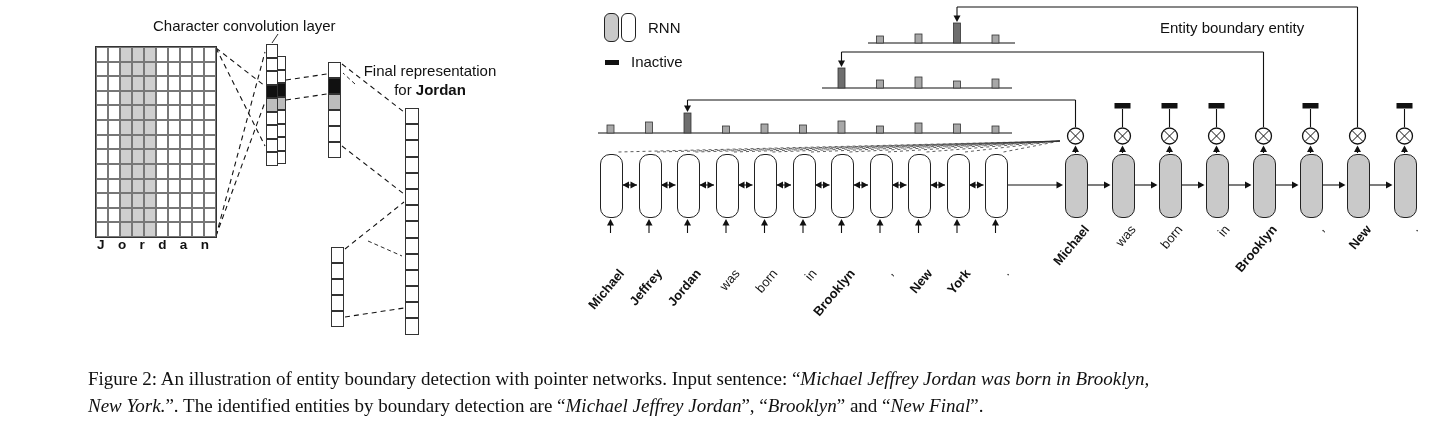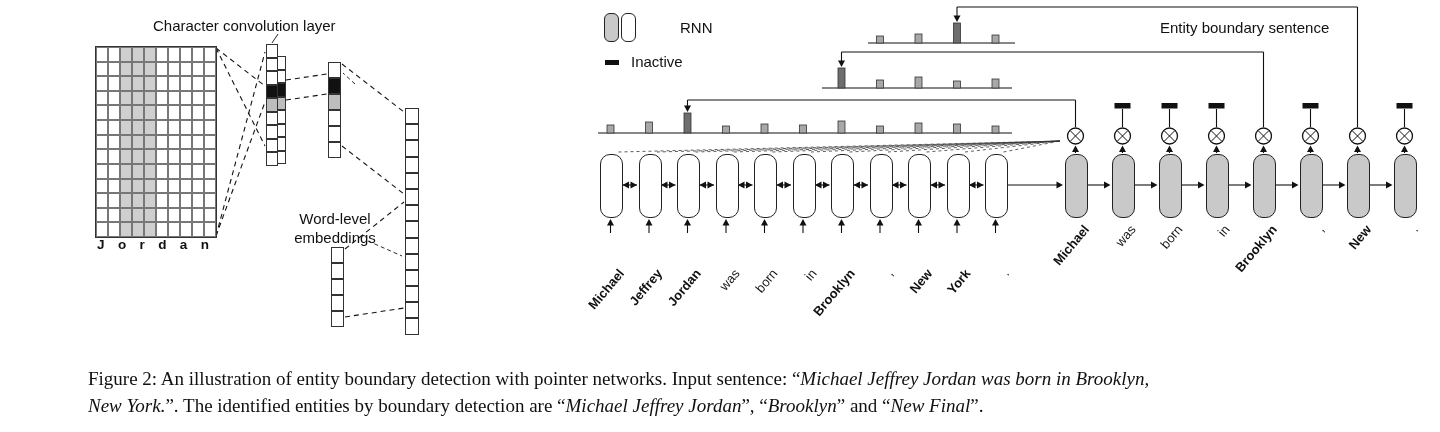--- a/index.html
+++ b/index.html
@@ -205,23 +205,23 @@
       <line x1="841.5" y1="52" x2="841.5" y2="64" stroke="#111" stroke-width="1.1"></line>
       <polygon points="841.5,67 838,60.5 845,60.5" fill="#111"></polygon>
       <line x1="1357.5" y1="127" x2="1357.5" y2="7" stroke="#111" stroke-width="1.1"></line>
       <line x1="1357.5" y1="7" x2="957" y2="7" stroke="#111" stroke-width="1.1"></line>
       <line x1="957" y1="7" x2="957" y2="19" stroke="#111" stroke-width="1.1"></line>
       <polygon points="957,22 953.5,15.5 960.5,15.5" fill="#111"></polygon>
     </svg>
 
   <div id="panel-a">
     <div class="lbl" style="left:153px;top:17px;">Character convolution layer</div>
-    <div class="lbl center" style="left:283px;top:210px;width:104px;">
-      <span>Word-level</span><br>
-      <span>embeddings</span>
+    <div class="lbl center" style="left:348px;top:62px;width:164px;">
+      <span>Final representation</span><br>
+      <span>for </span><b>Jordan</b>
     </div>
     <div id="letters">
         <span>J</span>
         <span>o</span>
         <span>r</span>
         <span>d</span>
         <span>a</span>
         <span>n</span>
       </div>
   <div style="position: absolute; left: 95px; top: 46px; width: 120px; height: 190px; display: grid; border: 1px solid rgb(51, 51, 51); grid-template-columns: repeat(10, 1fr); grid-template-rows: repeat(13, 1fr);">
@@ -406,24 +406,24 @@
         <div style="position: static; height: 14px; border: 0.7px solid rgb(51, 51, 51); flex: 0 0 auto; background: rgb(255, 255, 255);"></div>
         <div style="position: static; height: 14px; border: 0.7px solid rgb(51, 51, 51); flex: 0 0 auto; background: rgb(255, 255, 255);"></div>
         <div style="position: static; height: 14px; border: 0.7px solid rgb(51, 51, 51); flex: 0 0 auto; background: rgb(255, 255, 255);"></div>
         <div style="position: static; height: 14px; border: 0.7px solid rgb(51, 51, 51); flex: 0 0 auto; background: rgb(255, 255, 255);"></div>
       </div>
     </div>
 
   <div id="panel-b">
     <div class="legend-swatch" style="left: 604px; top: 13px; background: rgb(201, 201, 201);"></div>
     <div class="legend-swatch" style="left:621px;top:13px;"></div>
-    <div class="lbl" style="left:680px;top:19px;">RNN</div>
+    <div class="lbl" style="left:648px;top:19px;">RNN</div>
     <div class="inactive-dash"></div>
     <div class="lbl" style="left:631px;top:53px;">Inactive</div>
-    <div class="lbl" style="left:1160px;top:19px;">Entity boundary sentence</div>
+    <div class="lbl" style="left:1160px;top:19px;">Entity boundary entity</div>
   <div style="position: absolute; left: 600px; top: 154px; width: 21px; height: 62px; border: 1.3px solid rgb(34, 34, 34); border-radius: 10px; background: rgb(255, 255, 255);"></div>
       <div style="position: absolute; left: 638.5px; top: 154px; width: 21px; height: 62px; border: 1.3px solid rgb(34, 34, 34); border-radius: 10px; background: rgb(255, 255, 255);"></div>
       <div style="position: absolute; left: 677px; top: 154px; width: 21px; height: 62px; border: 1.3px solid rgb(34, 34, 34); border-radius: 10px; background: rgb(255, 255, 255);"></div>
       <div style="position: absolute; left: 715.5px; top: 154px; width: 21px; height: 62px; border: 1.3px solid rgb(34, 34, 34); border-radius: 10px; background: rgb(255, 255, 255);"></div>
       <div style="position: absolute; left: 754px; top: 154px; width: 21px; height: 62px; border: 1.3px solid rgb(34, 34, 34); border-radius: 10px; background: rgb(255, 255, 255);"></div>
       <div style="position: absolute; left: 792.5px; top: 154px; width: 21px; height: 62px; border: 1.3px solid rgb(34, 34, 34); border-radius: 10px; background: rgb(255, 255, 255);"></div>
       <div style="position: absolute; left: 831px; top: 154px; width: 21px; height: 62px; border: 1.3px solid rgb(34, 34, 34); border-radius: 10px; background: rgb(255, 255, 255);"></div>
       <div style="position: absolute; left: 869.5px; top: 154px; width: 21px; height: 62px; border: 1.3px solid rgb(34, 34, 34); border-radius: 10px; background: rgb(255, 255, 255);"></div>
       <div style="position: absolute; left: 908px; top: 154px; width: 21px; height: 62px; border: 1.3px solid rgb(34, 34, 34); border-radius: 10px; background: rgb(255, 255, 255);"></div>
       <div style="position: absolute; left: 946.5px; top: 154px; width: 21px; height: 62px; border: 1.3px solid rgb(34, 34, 34); border-radius: 10px; background: rgb(255, 255, 255);"></div>

